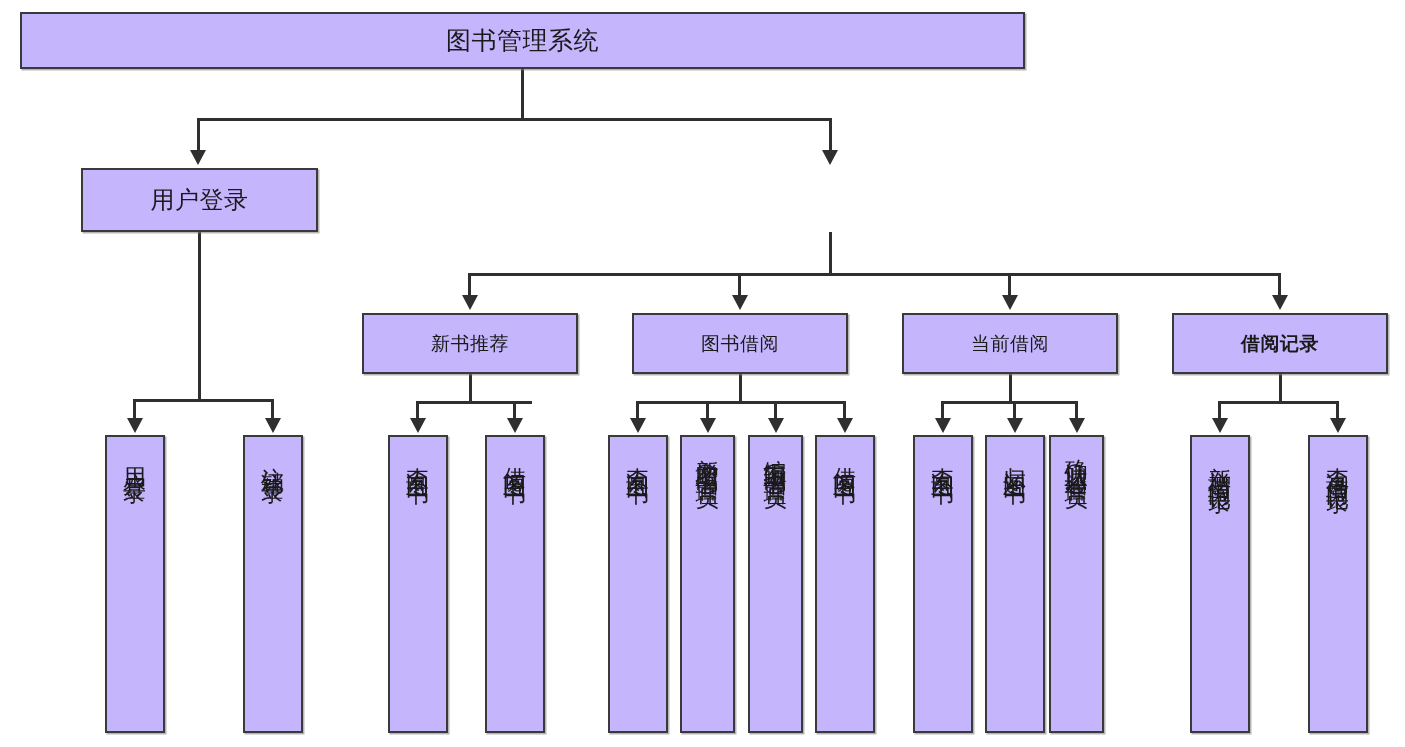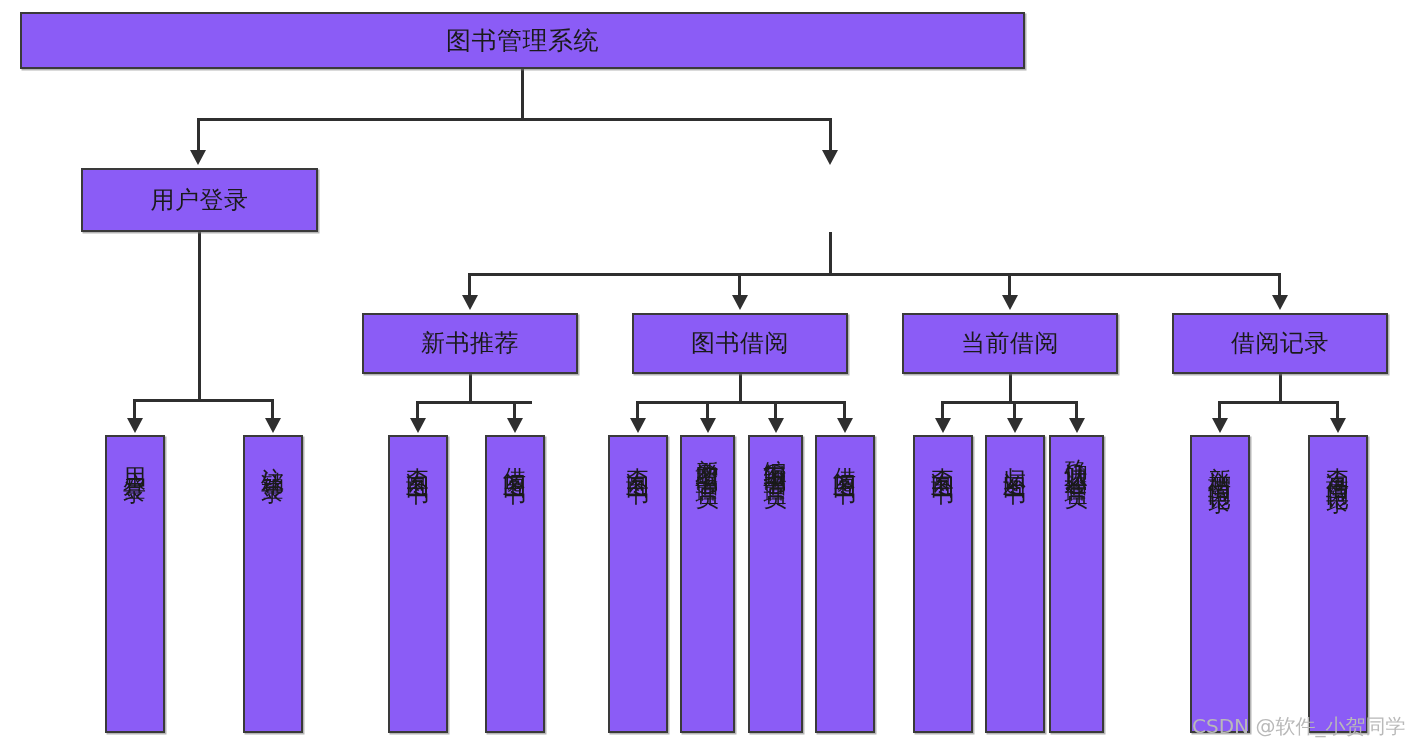--- a/index.html
+++ b/index.html
@@ -14,38 +14,38 @@
     position: relative;
     width: 1405px;
     height: 747px;
     background: #ffffff;
     overflow: hidden;
   }
   
   .node {
     position: absolute;
     box-sizing: border-box;
-    background: #8b5cf6;
+    background: #c4b5fd;
     border: 2px solid #3a3a3a;
     box-shadow: 1.5px 1.5px 0 0 rgba(120,120,120,0.55);
     display: flex;
     align-items: center;
     justify-content: center;
     color: #1a1a1a;
     text-align: center;
   }
   .node-label {
     display: block;
     line-height: 1.18;
     letter-spacing: 0.5px;
     white-space: nowrap;
   }
   .lvl0 .node-label { font-size: 25px; }
   .lvl1 .node-label { font-size: 24px; }
-  .lvl2 .node-label { font-size: 24px; }
+  .lvl2 .node-label { font-size: 19px; }
 
   
   .leaf {
     align-items: flex-start;
     justify-content: center;
     padding-top: 12px;
   }
   .leaf .node-label {
     writing-mode: vertical-rl;
     text-orientation: upright;
@@ -165,21 +165,21 @@
   </div>
 
   <div class="node lvl2" style="left:902px; top:313px; width:216px; height:61px;">
     <span class="node-label">当前借阅</span>
   </div>
 
   <div class="node lvl2" style="left:632px; top:313px; width:216px; height:61px;">
     <span class="node-label">图书借阅</span>
   </div>
 
-  <div class="node lvl2" style="left:1172px; top:313px; width:216px; height:61px;">
+  <div class="node lvl2" style="left:1172px; top:313px; width:216px; height:61px;font-weight:bold;">
     <span class="node-label">借阅记录</span>
   </div>
 
   <div class="node leaf" style="left:105px; top:435px; width:60px; height:298px;">
     <span class="node-label">用户登录</span>
   </div>
 
   <div class="node leaf" style="left:243px; top:435px; width:60px; height:298px;">
     <span class="node-label">注销登录</span>
   </div>
@@ -221,15 +221,14 @@
   </div>
 
   <div class="node leaf" style="left:1190px; top:435px; width:60px; height:298px;">
     <span class="node-label">新增借阅记录</span>
   </div>
 
   <div class="node leaf" style="left:1308px; top:435px; width:60px; height:298px;">
     <span class="node-label">查询借阅记录</span>
   </div>
 
-  <div id="watermark" style="left:1192px; top:713px;">CSDN @软件_小贺同学</div>
 
 </div>
 
 </body></html>

